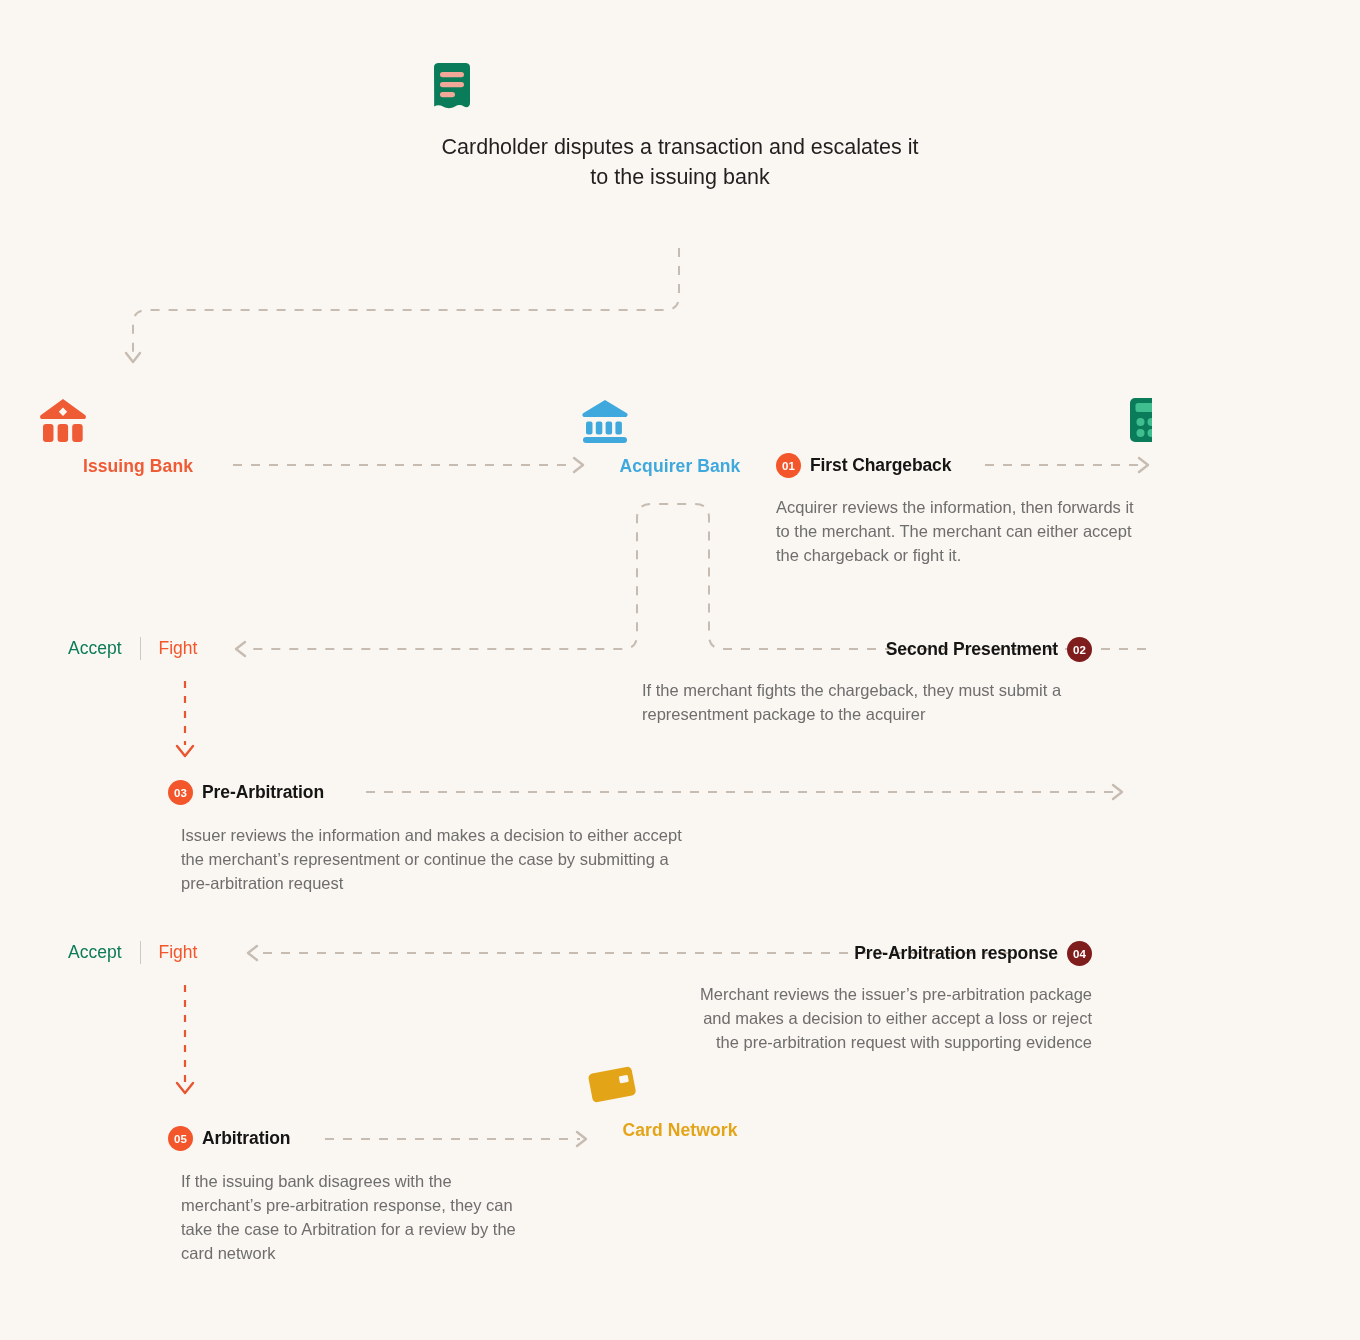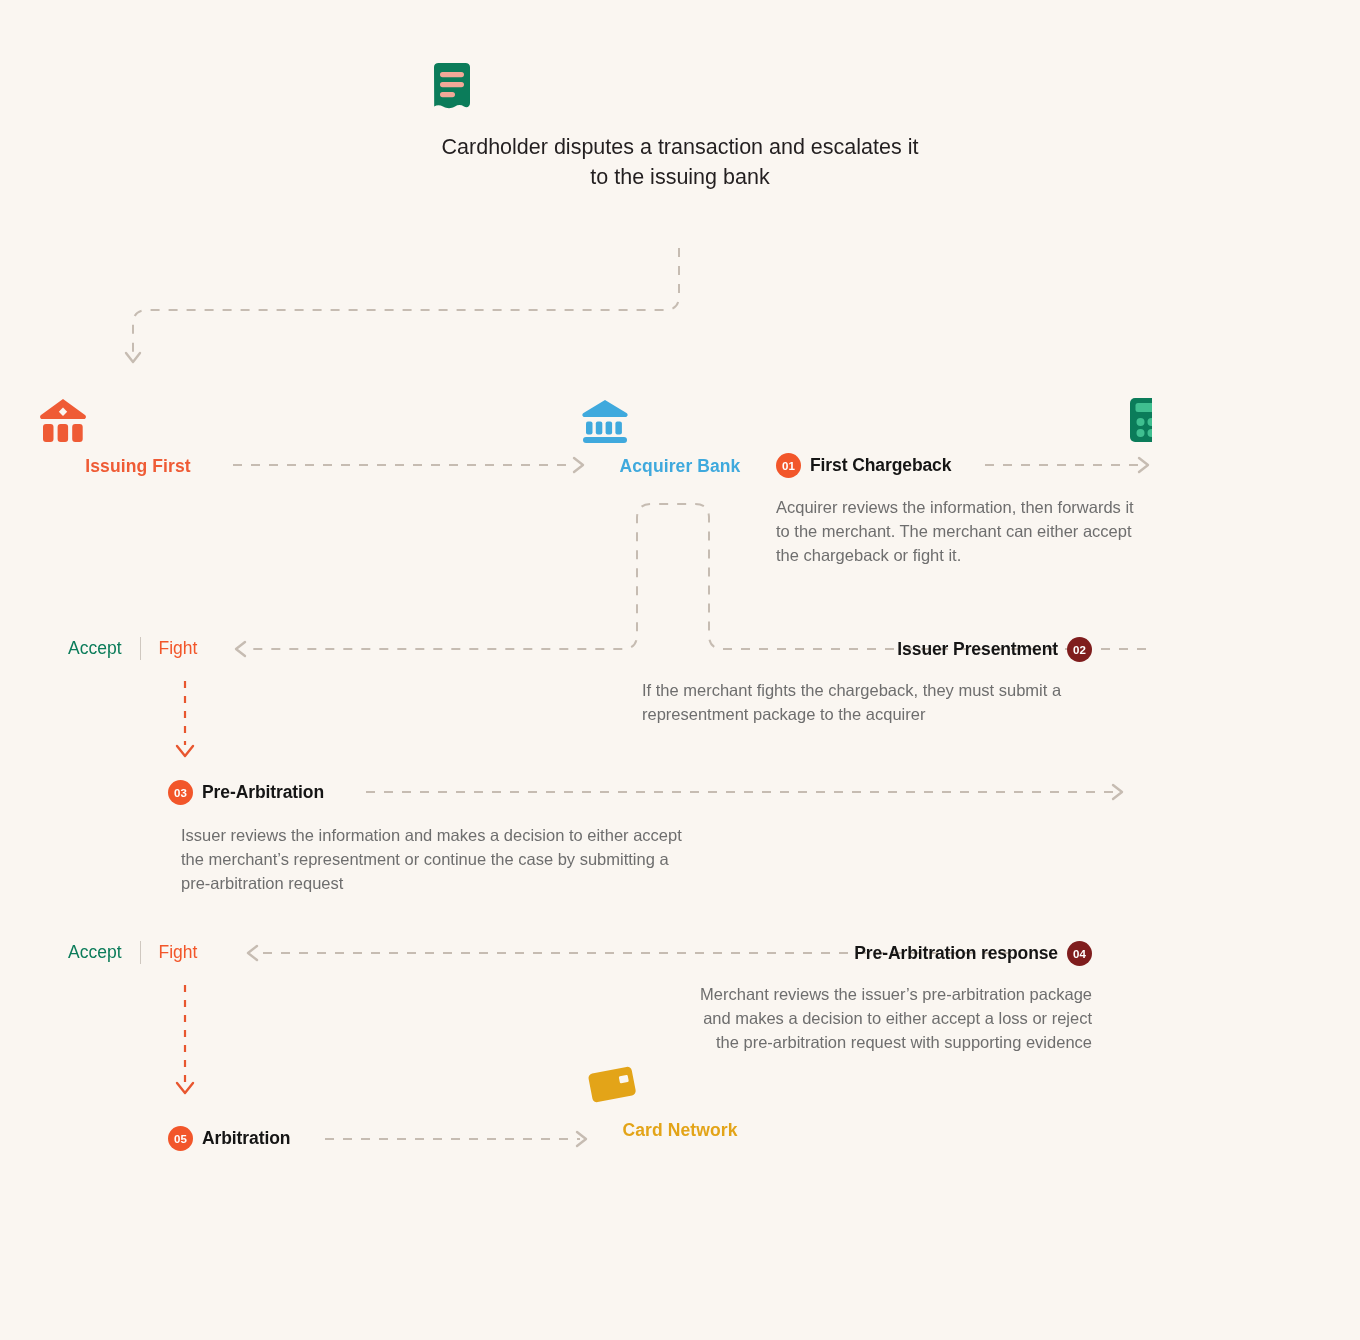--- a/index.html
+++ b/index.html
@@ -127,21 +127,21 @@
   <div id="actor-issuing" class="actor">
     <span class="ic">
       <svg width="50" height="48" viewBox="0 0 50 48" aria-hidden="true">
         <path d="M25 3 L47 19 C48.6 20.2 48 23 46 23 L4 23 C2 23 1.4 20.2 3 19 Z" fill="#EF5B35"></path>
         <path d="M25 11.5 L29.2 15.8 L25 20.1 L20.8 15.8 Z" fill="#FAF6F1"></path>
         <rect x="5" y="28" width="10.5" height="18" rx="3" fill="#EF5B35"></rect>
         <rect x="19.6" y="28" width="10.5" height="18" rx="3" fill="#EF5B35"></rect>
         <rect x="34.2" y="28" width="10.5" height="18" rx="3" fill="#EF5B35"></rect>
       </svg>
     </span>
-    <div class="nm">Issuing First</div>
+    <div class="nm">Issuing Bank</div>
   </div>
 
   <div id="actor-merchant" class="actor">
     <span class="ic">
       <svg width="68" height="48" viewBox="0 0 68 48" aria-hidden="true">
         <rect x="2" y="2" width="32" height="44" rx="5" fill="#0B7C5A"></rect>
         <rect x="7.5" y="7" width="21" height="9" rx="2.5" fill="#3FBF90"></rect>
         <circle cx="12.5" cy="26" r="4" fill="#3FBF90"></circle>
         <circle cx="23.5" cy="26" r="4" fill="#3FBF90"></circle>
         <circle cx="12.5" cy="37" r="4" fill="#3FBF90"></circle>
@@ -194,21 +194,21 @@
   </div>
 
   <div class="af" style="left:68px;top:637px;">
     <span class="accept">Accept</span>
     <span class="sep"></span>
     <span class="fight">Fight</span>
   </div>
 
   <div class="step-head rtl" style="right:60px;top:637px;">
     <span class="badge green">02</span>
-    <span class="step-title">Issuer Presentment</span>
+    <span class="step-title">Second Presentment</span>
   </div>
   <div class="desc" style="right:60px;top:678px;width:450px;text-align:left;">If the merchant fights the chargeback, they must submit a representment package to the acquirer</div>
 
   <div class="step-head" style="left:168px;top:780px;">
     <span class="badge orange">03</span>
     <span class="step-title">Pre-Arbitration</span>
   </div>
   <div class="desc" style="left:181px;top:823px;width:520px;">Issuer reviews the information and makes a decision to either accept the merchant’s representment or continue the case by submitting a pre-arbitration request</div>
 
   <div class="af" style="left:1157px;top:779px;">
@@ -226,14 +226,15 @@
   <div class="step-head rtl" style="right:60px;top:941px;">
     <span class="badge green">04</span>
     <span class="step-title">Pre-Arbitration response</span>
   </div>
   <div class="desc" style="right:60px;top:982px;width:410px;text-align:right;">Merchant reviews the issuer’s pre-arbitration package and makes a decision to either accept a loss or reject the pre-arbitration request with supporting evidence</div>
 
   <div class="step-head" style="left:168px;top:1126px;">
     <span class="badge orange">05</span>
     <span class="step-title">Arbitration</span>
   </div>
+  <div class="desc" style="left:181px;top:1169px;width:350px;">If the issuing bank disagrees with the merchant’s pre-arbitration response, they can take the case to Arbitration for a review by the card network</div>
 
 </div>
 
 </body></html>

